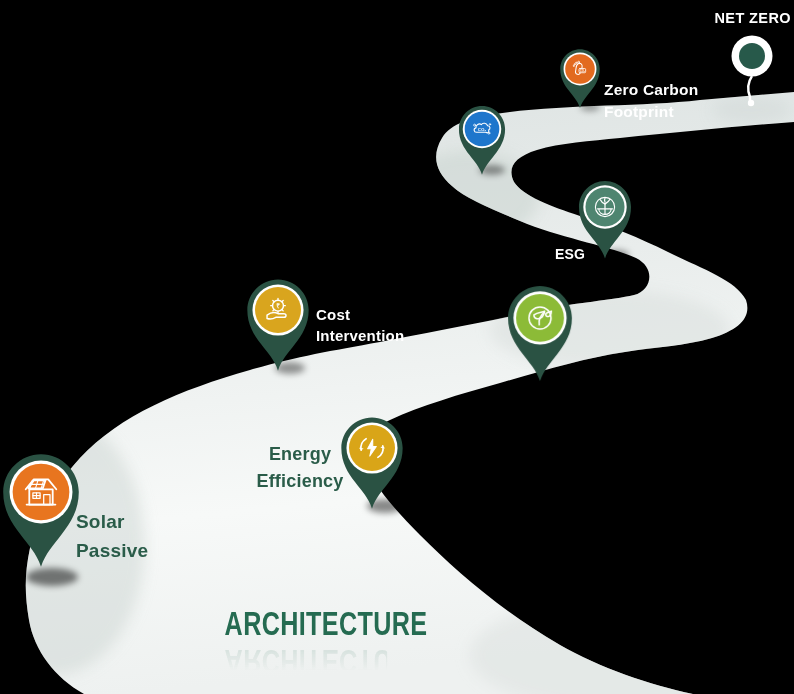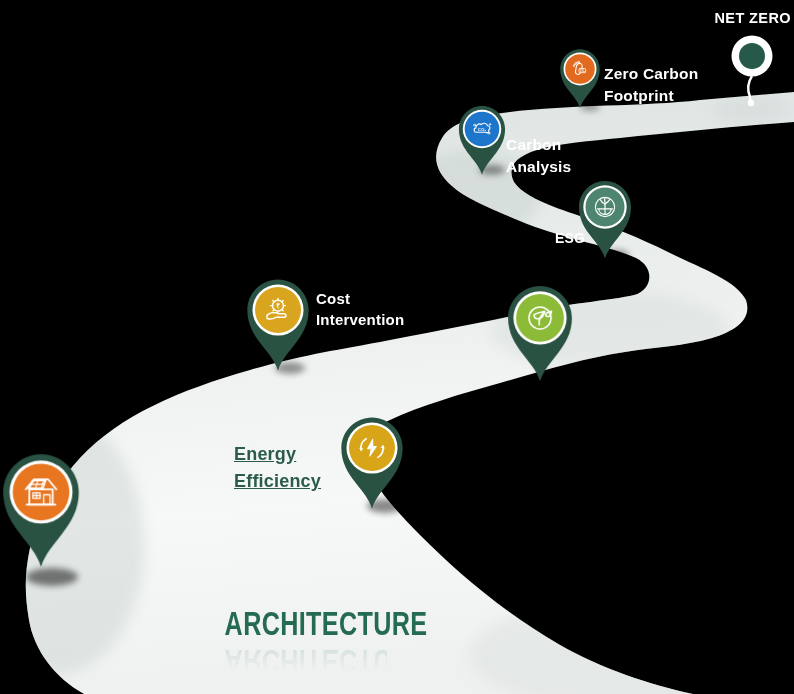--- a/index.html
+++ b/index.html
@@ -12,21 +12,21 @@
   }
   #stage{position:absolute;inset:0;width:794px;height:576px;}
   svg{display:block;}
   .label{
     position:absolute;
     white-space:pre-line;
     font-weight:700;
     line-height:1.42;
     letter-spacing:.2px;
   }
-  .label.white{color:#fff;font-size:15.5px;}
+  .label.white{color:#fff;font-size:15.5px;margin-top:16px;}
   .label.green{color:#2a5c49;font-size:18px;line-height:1.5;}
   #net-zero-label{
     position:absolute;top:10px;right:3px;
     color:#fff;font-size:14.5px;font-weight:700;letter-spacing:.4px;
   }
   #title, #title-reflection{
     position:absolute;left:196px;width:220px;height:40px;
     text-align:center;
     font-size:34px;font-weight:700;letter-spacing:.5px;
     color:#256b51;line-height:38px;
@@ -215,24 +215,24 @@
       <rect x="-2" y="-1" width="14" height="9" rx="2" stroke-width="1.8" fill="#e26a1f"></rect>
       <text x="5" y="5.6" font-size="6" font-weight="bold" fill="#fff" stroke="none" text-anchor="middle">CO₂</text>
     </g>
   </g>
 </svg>
 
 <div id="net-zero-label">NET ZERO</div>
 
 <div class="label white" style="left:604px;top:63px;">Zero Carbon
 Footprint</div>
-<div class="label white" style="left:506px;top:134px;">Carbon
-Analysis</div>
 <div class="label white" style="left:555px;top:229px;font-size:14px;">ESG</div>
 <div class="label white" style="left:316px;top:288px;font-size:15px;">Cost
 Intervention</div>
-<div class="label green" style="left:234px;top:441px;width:110px;text-decoration:underline;">Energy
+<div class="label green" style="left:245px;top:441px;width:110px;text-align:center;">Energy
 Efficiency</div>
+<div class="label green" style="left:76px;top:508px;font-size:19px;">Solar
+Passive</div>
 
 <div id="title">ARCHITECTURE</div>
 <div id="title-reflection">ARCHITECTURE</div>
 
 </div>
 
 </body></html>

